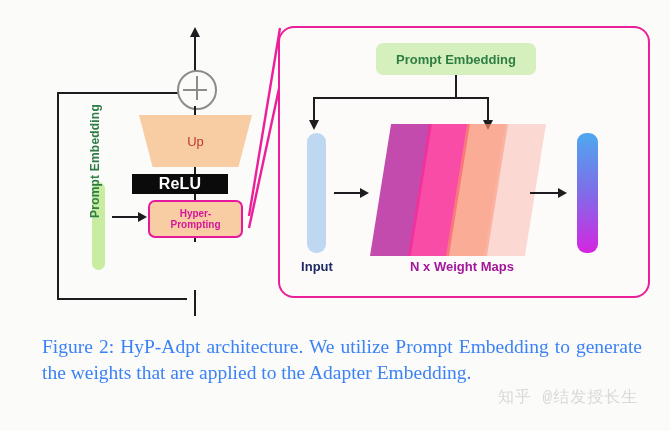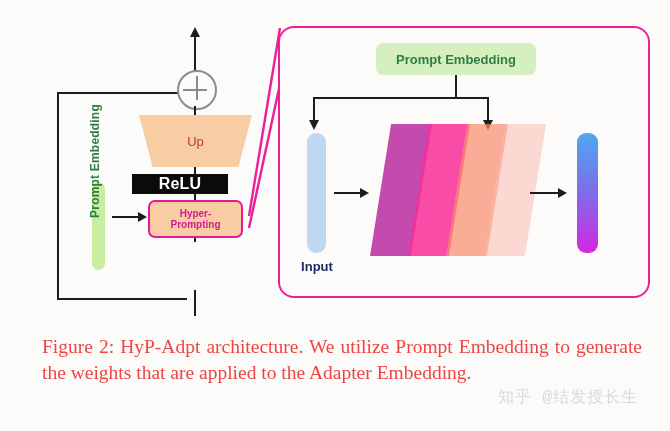--- a/index.html
+++ b/index.html
@@ -373,21 +373,21 @@
   }
 
   
   #caption {
     position: absolute;
     left: 42px; top: 334px;
     width: 600px;
     font-family: "Liberation Serif", serif;
     font-size: 19.5px;
     line-height: 1.33;
-    color: #ef4444;
+    color: #3b82f6;
     text-align: justify;
   }
 
   
   #watermark {
     position: absolute;
     left: 498px; top: 387px;
     font-family: Liberation Mono, monospace;
     font-size: 16px;
     color: #d9d9d9;
@@ -459,20 +459,21 @@
       <div class="in-arrow-line"></div>
       <div class="in-arrow-head"></div>
 
       <div id="weight-maps">
         <div class="wmap" id="wmap-0"></div>
         <div class="wmap" id="wmap-1"></div>
         <div class="wmap" id="wmap-2"></div>
         <div class="wmap" id="wmap-3"></div>
       </div>
 
+      <div id="maps-label">N x Weight Maps</div>
 
       <div class="out2-arrow-line"></div>
       <div class="out2-arrow-head"></div>
 
       <div id="output-bar"></div>
     </div>
   </div>
 
   <div id="caption">Figure 2: HyP-Adpt architecture. We utilize Prompt Embedding to generate the weights that are applied to the Adapter Embedding.</div>
 

